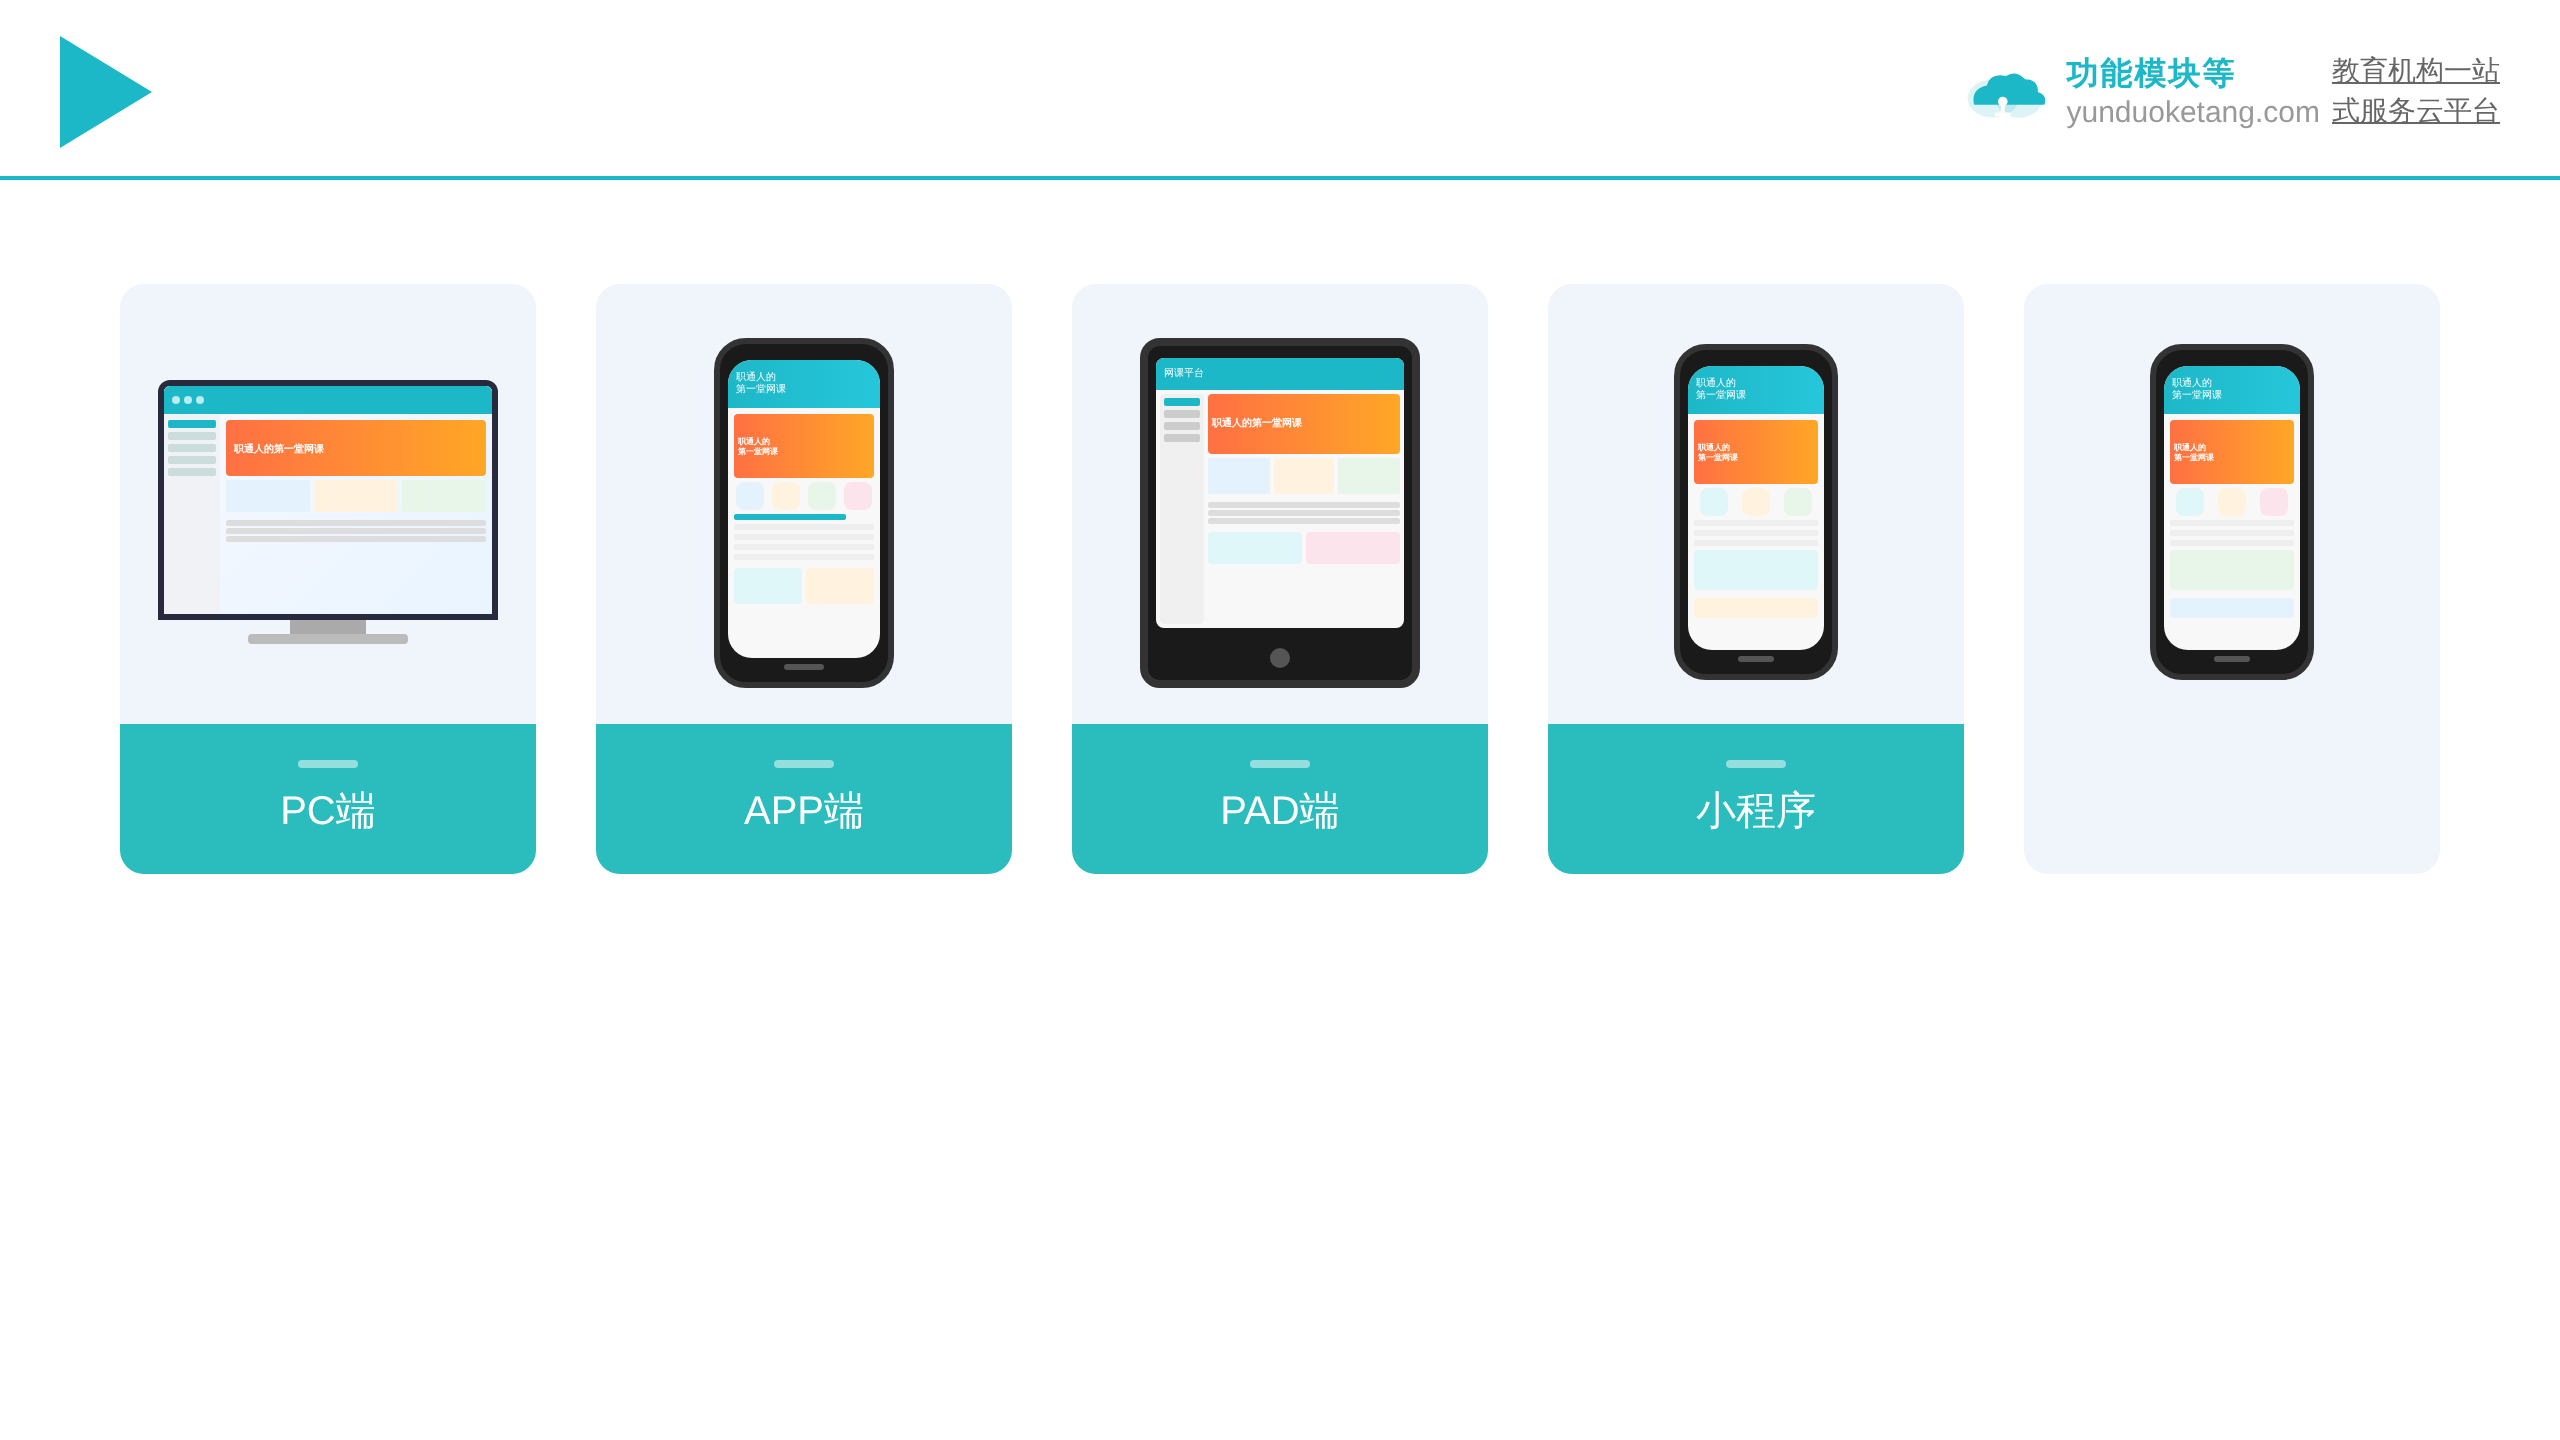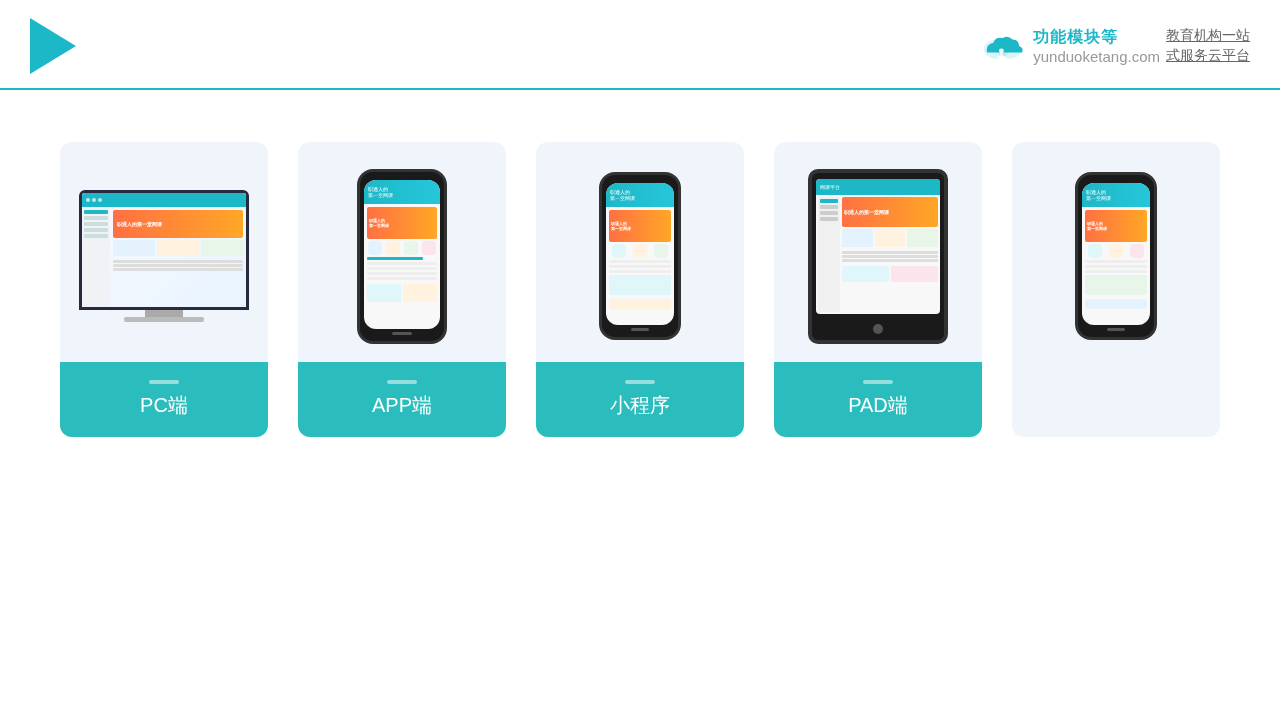--- a/index.html
+++ b/index.html
@@ -523,55 +523,20 @@
         </div>
       </div>
       <div class="card-label">
         <div class="card-label-bar"></div>
         <span>APP端</span>
       </div>
     </div>
 
     <div class="card">
       <div class="card-image-area">
-        <div class="phone-mockup phone-small">
-          <div class="phone-notch"></div>
-          <div class="phone-screen">
-            <div class="phone-screen-header">
-              <div class="phone-header-text">职通人的<br>第一堂网课</div>
-            </div>
-            <div class="phone-screen-body">
-              <div class="phone-banner">
-                <div class="phone-banner-text">职通人的<br>第一堂网课</div>
-              </div>
-              <div class="phone-icons-row">
-                <div class="phone-icon-item"></div>
-                <div class="phone-icon-item" style="background:#fff3e0;"></div>
-                <div class="phone-icon-item" style="background:#e8f5e9;"></div>
-              </div>
-              <div class="phone-list">
-                <div class="phone-list-item"></div>
-                <div class="phone-list-item"></div>
-                <div class="phone-list-item"></div>
-              </div>
-              <div style="height:20px;background:#e0f7fa;border-radius:2px;"></div>
-              <div style="height:10px;background:#fff3e0;border-radius:2px;margin-top:2px;"></div>
-            </div>
-          </div>
-          <div style="width:18px;height:3px;background:#555;border-radius:2px;margin-top:3px;"></div>
-        </div>
-      </div>
-      <div class="card-label">
-        <div class="card-label-bar"></div>
-        <span>小程序</span>
-      </div>
-    </div>
-
-    <div class="card">
-      <div class="card-image-area">
         <div class="tablet-mockup">
           <div class="tablet-screen">
             <div class="tablet-header" style="display:flex;align-items:center;padding:0 4px;">
               <span style="font-size:5px;color:white;">网课平台</span>
             </div>
             <div class="tablet-body">
               <div class="tablet-sidebar">
                 <div class="tablet-nav active"></div>
                 <div class="tablet-nav"></div>
                 <div class="tablet-nav"></div>
@@ -616,30 +581,65 @@
             <div class="phone-screen-header">
               <div class="phone-header-text">职通人的<br>第一堂网课</div>
             </div>
             <div class="phone-screen-body">
               <div class="phone-banner">
                 <div class="phone-banner-text">职通人的<br>第一堂网课</div>
               </div>
               <div class="phone-icons-row">
                 <div class="phone-icon-item"></div>
                 <div class="phone-icon-item" style="background:#fff3e0;"></div>
-                <div class="phone-icon-item" style="background:#fce4ec;"></div>
+                <div class="phone-icon-item" style="background:#e8f5e9;"></div>
               </div>
               <div class="phone-list">
                 <div class="phone-list-item"></div>
                 <div class="phone-list-item"></div>
                 <div class="phone-list-item"></div>
               </div>
-              <div style="height:20px;background:#e8f5e9;border-radius:2px;"></div>
-              <div style="height:10px;background:#e3f2fd;border-radius:2px;margin-top:2px;"></div>
+              <div style="height:20px;background:#e0f7fa;border-radius:2px;"></div>
+              <div style="height:10px;background:#fff3e0;border-radius:2px;margin-top:2px;"></div>
             </div>
           </div>
           <div style="width:18px;height:3px;background:#555;border-radius:2px;margin-top:3px;"></div>
         </div>
       </div>
+      <div class="card-label">
+        <div class="card-label-bar"></div>
+        <span>小程序</span>
+      </div>
+    </div>
+
+    <div class="card">
+      <div class="card-image-area">
+        <div class="phone-mockup phone-small">
+          <div class="phone-notch"></div>
+          <div class="phone-screen">
+            <div class="phone-screen-header">
+              <div class="phone-header-text">职通人的<br>第一堂网课</div>
+            </div>
+            <div class="phone-screen-body">
+              <div class="phone-banner">
+                <div class="phone-banner-text">职通人的<br>第一堂网课</div>
+              </div>
+              <div class="phone-icons-row">
+                <div class="phone-icon-item"></div>
+                <div class="phone-icon-item" style="background:#fff3e0;"></div>
+                <div class="phone-icon-item" style="background:#fce4ec;"></div>
+              </div>
+              <div class="phone-list">
+                <div class="phone-list-item"></div>
+                <div class="phone-list-item"></div>
+                <div class="phone-list-item"></div>
+              </div>
+              <div style="height:20px;background:#e8f5e9;border-radius:2px;"></div>
+              <div style="height:10px;background:#e3f2fd;border-radius:2px;margin-top:2px;"></div>
+            </div>
+          </div>
+          <div style="width:18px;height:3px;background:#555;border-radius:2px;margin-top:3px;"></div>
+        </div>
+      </div>
     </div>
 
   </div>
 </div>
 
 </body></html>

